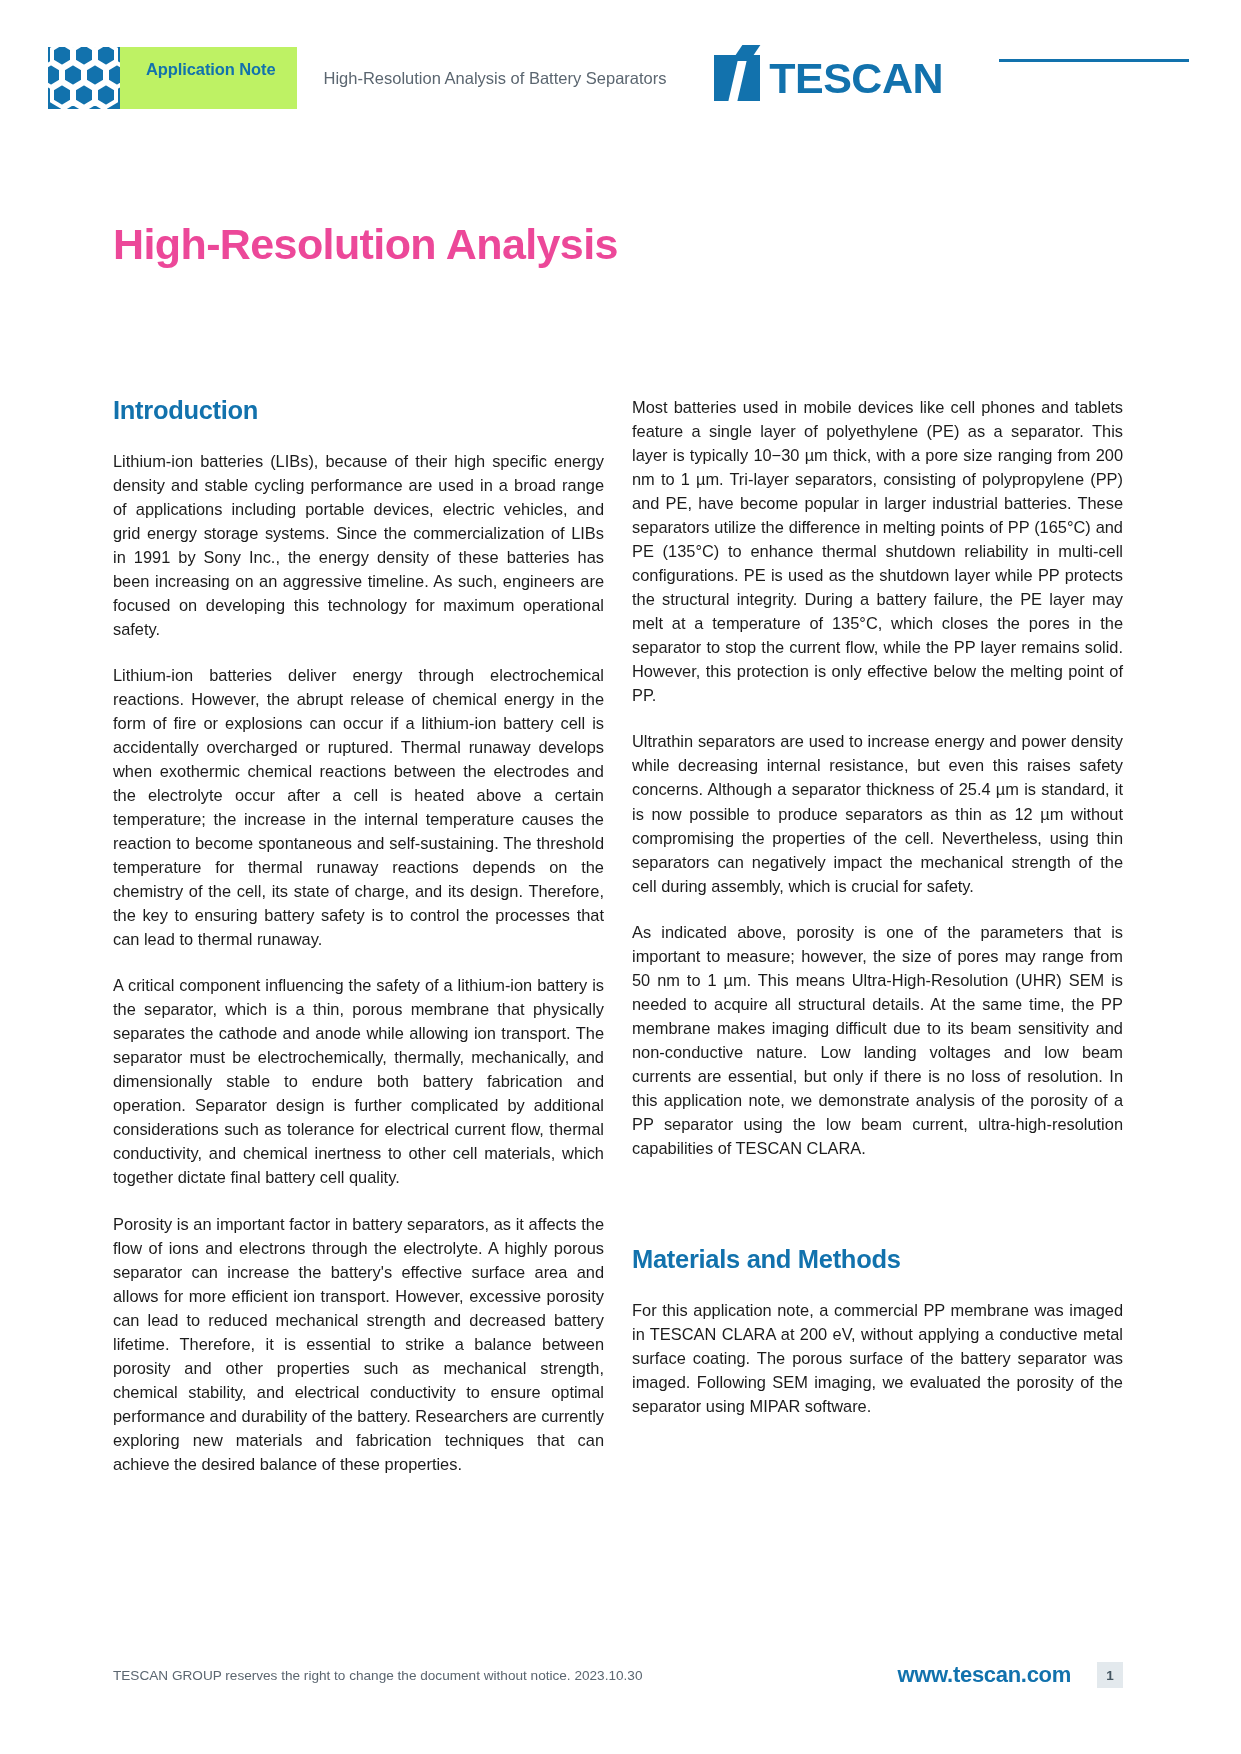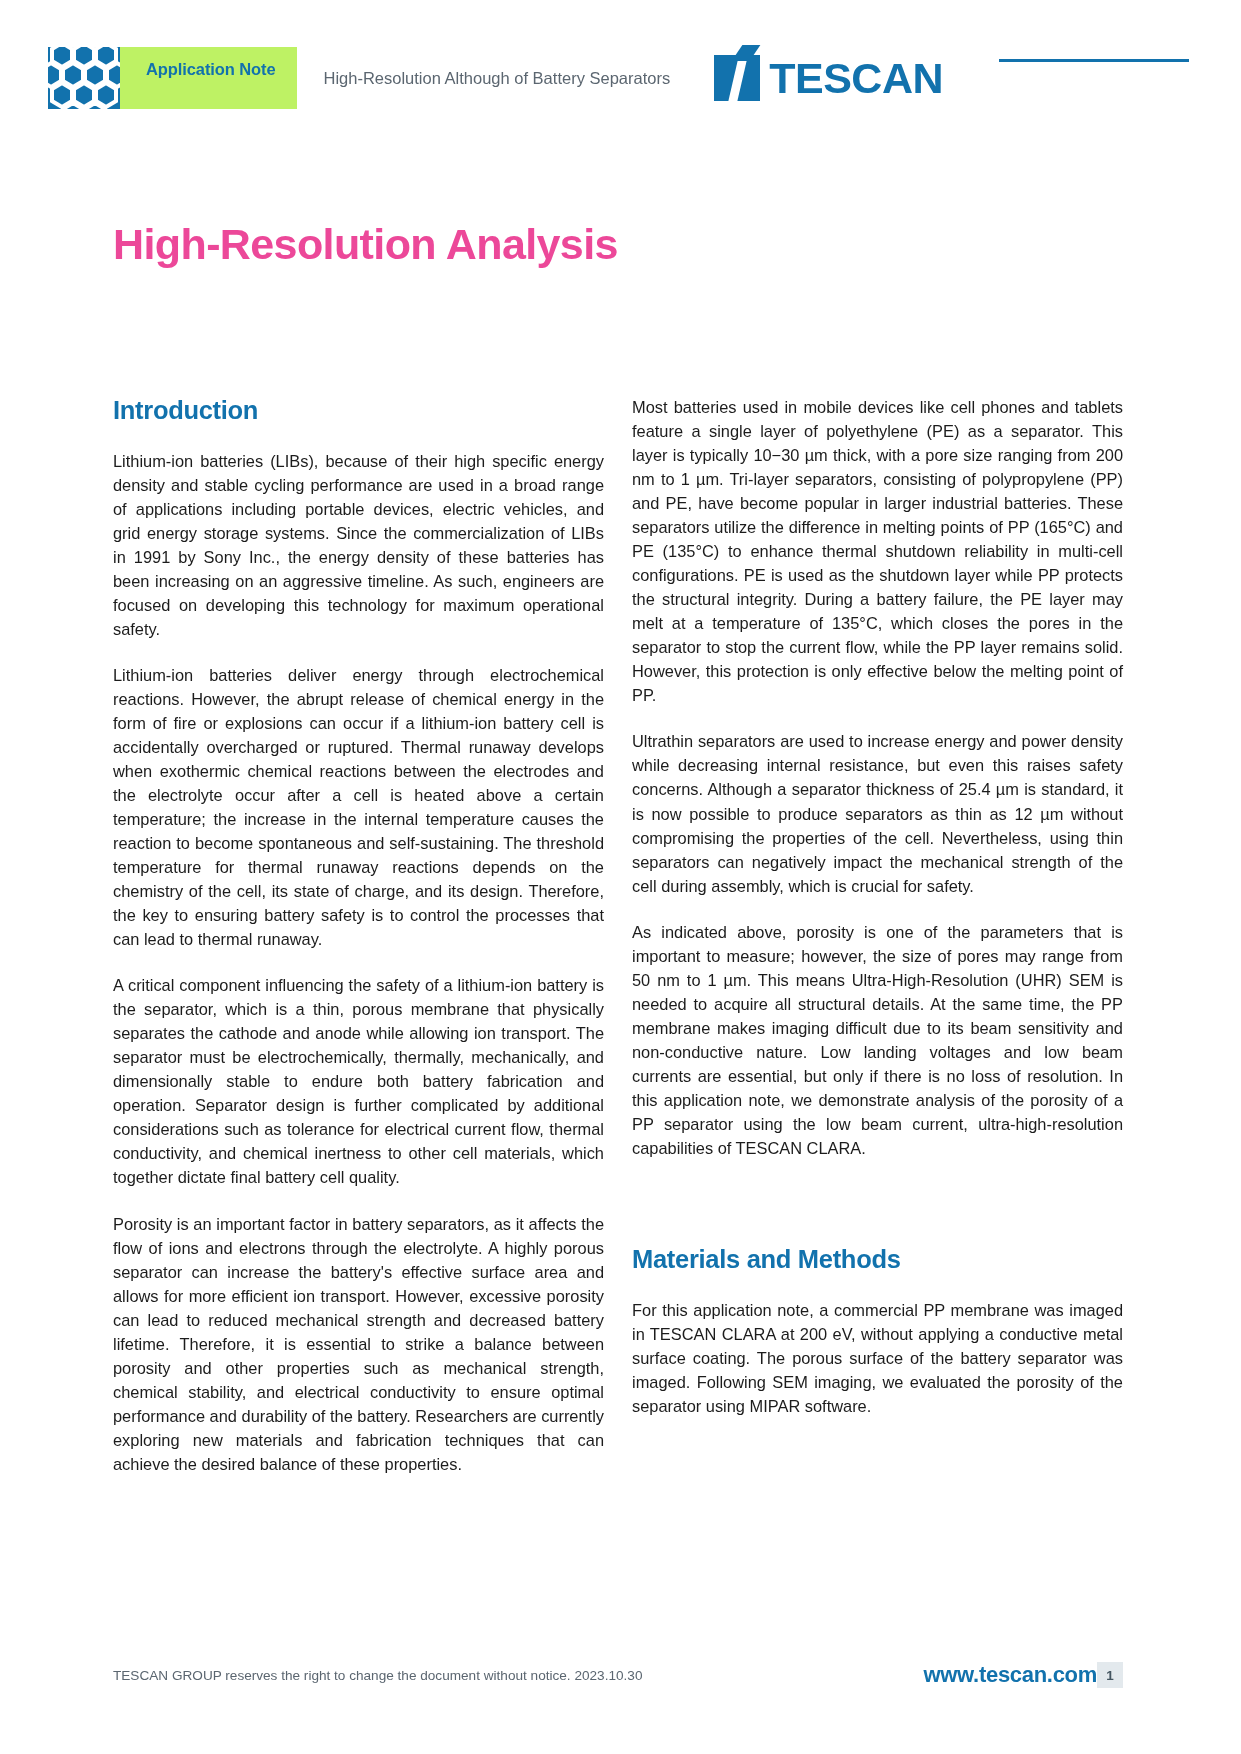--- a/index.html
+++ b/index.html
@@ -160,20 +160,21 @@
   }
   .footer-note {
     font-size: 13.6px;
     color: #5b6670;
     white-space: nowrap;
   }
   .footer-right {
     margin-left: auto;
     display: flex;
     align-items: center;
+    gap: 26px;
     justify-content: space-between;
   }
   .footer-url {
     font-size: 22px;
     font-weight: bold;
     color: #1272ad;
     letter-spacing: -0.3px;
   }
   .page-num {
     background: #e3e9ed;
@@ -207,21 +208,21 @@
           <polygon points="48,42 58,36 68,42 68,54 58,60 48,54"></polygon>
           <polygon points="15,62 25,56 35,62 35,74 25,80 15,74"></polygon>
           <polygon points="37,62 47,56 57,62 57,74 47,80 37,74"></polygon>
         </g>
       </svg>
     </div>
     <div class="badge-strip">
       <span class="badge-label">Application Note</span>
     </div>
   </div>
-  <span class="header-subject">High-Resolution Although of Battery Separators</span>
+  <span class="header-subject">High-Resolution Analysis of Battery Separators</span>
 
   <div class="header-logo">
     <div class="logo-row">
       <span class="logo-mark">
         <span class="slash"></span>
         <span class="tick"></span>
       </span>
       <span class="logo-word">TESCAN</span>
     </div>
     <div class="logo-underline"></div>

